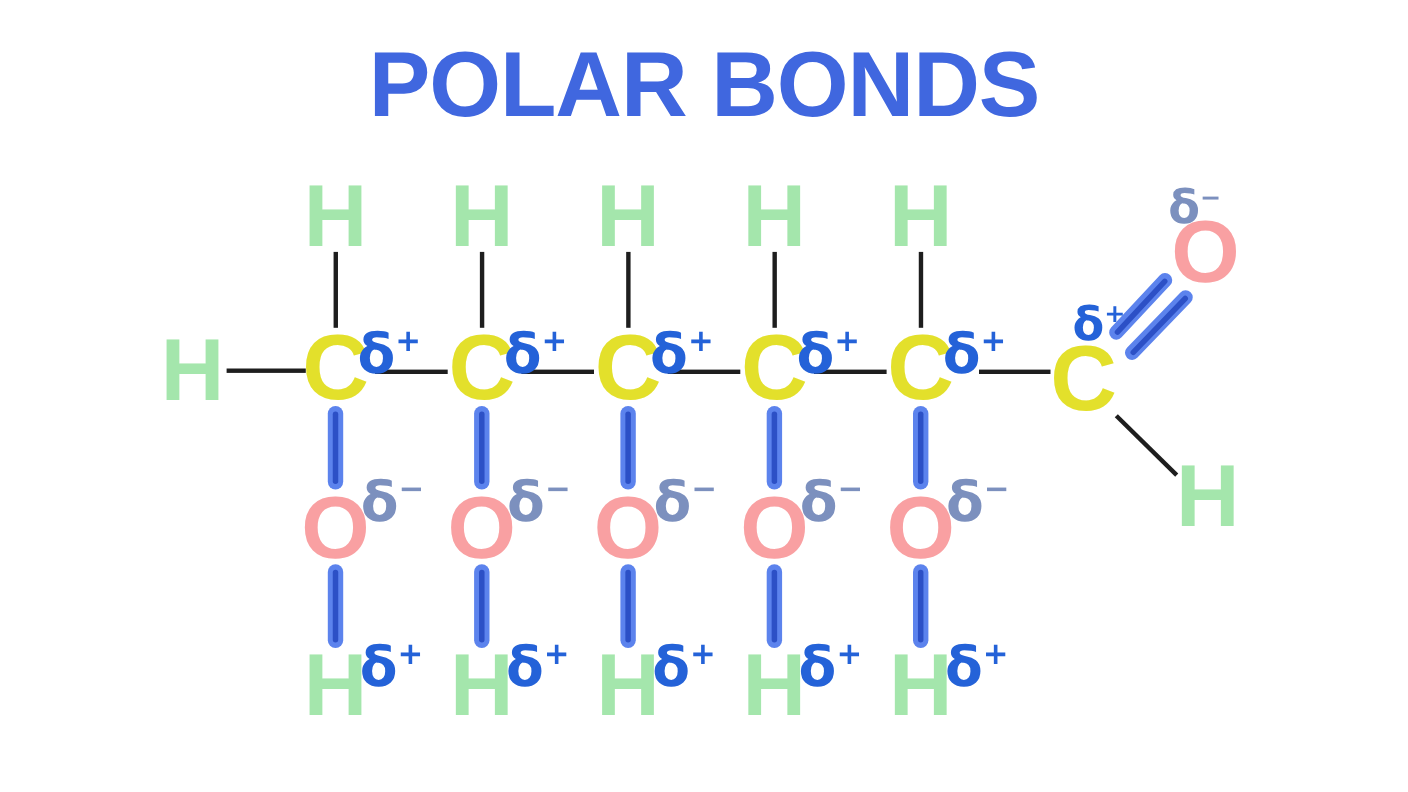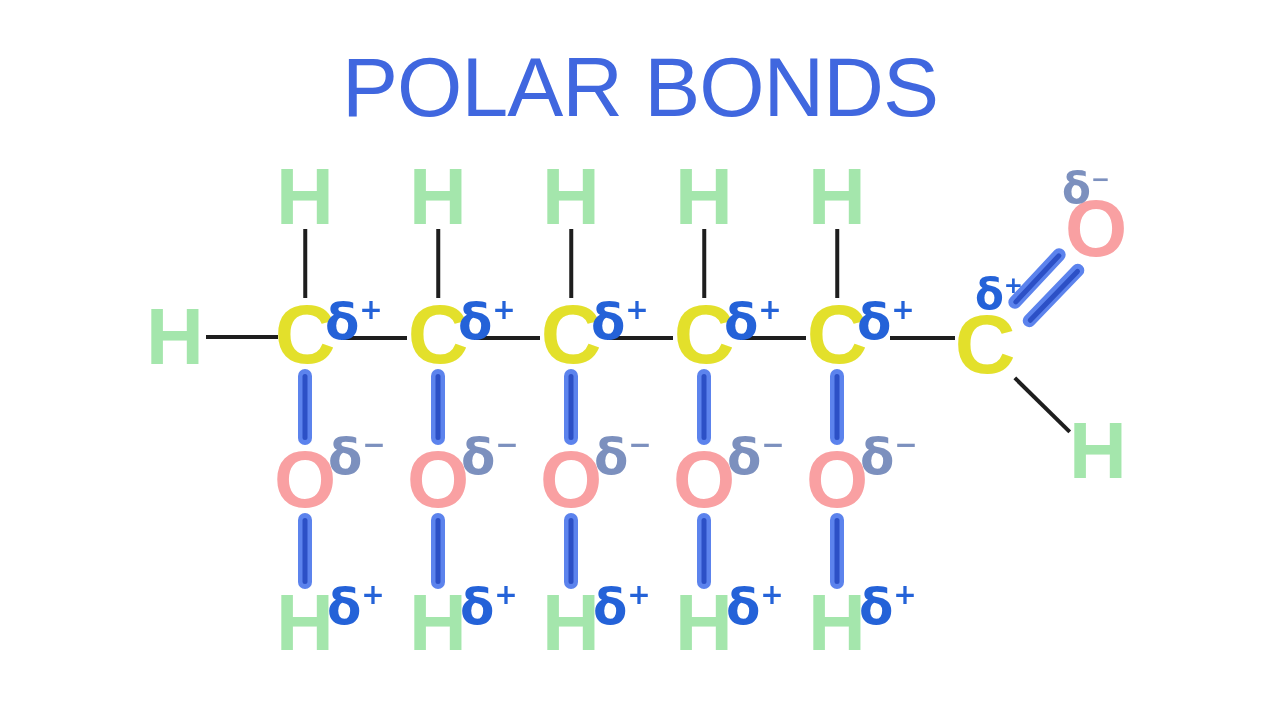--- a/index.html
+++ b/index.html
@@ -2,22 +2,22 @@
 <html style="--background: #FFFFFF; --title-blue: #4067DF; --carbon-yellow: #E3E02B; --hydrogen-green: #A4E6AC; --oxygen-pink: #F9A0A2; --delta-plus-blue: #2462D8; --delta-minus-slate: #7C90BE; --bond-blue-outer: #5C83ED; --bond-blue-inner: #2C50C6; --bond-line-black: #1E1E1E;"><head>
 <meta charset="utf-8">
 <style>
   html,body{margin:0;padding:0;background:#fff;}
   .stage{
     position:relative; width:1280px; height:720px; overflow:hidden;
     background:var(--background,#ffffff);
     font-family:"Liberation Sans", sans-serif;
   }
   .title{
-    position:absolute; top:45px; left:0; right:0; margin:0;
-    text-align:center; font-size:84px; font-weight:normal; letter-spacing:-1px;
+    position:absolute; top:34px; left:0; right:0; margin:0;
+    text-align:center; font-size:84px; font-weight:bold; letter-spacing:-1px;
     color:var(--title-blue,#4067DF); line-height:1;
   }
   
   .atom{
     position:absolute; left:0; transform:translateX(-50%);
     line-height:1; font-weight:bold; white-space:pre;
   }
   .atom.h{ font-size:80px; color:var(--hydrogen-green,#A4E6AC); }
   .atom.c{ font-size:84px; color:var(--carbon-yellow,#E3E02B); }
   .atom.o{ font-size:80px; color:var(--oxygen-pink,#F9A0A2); }

